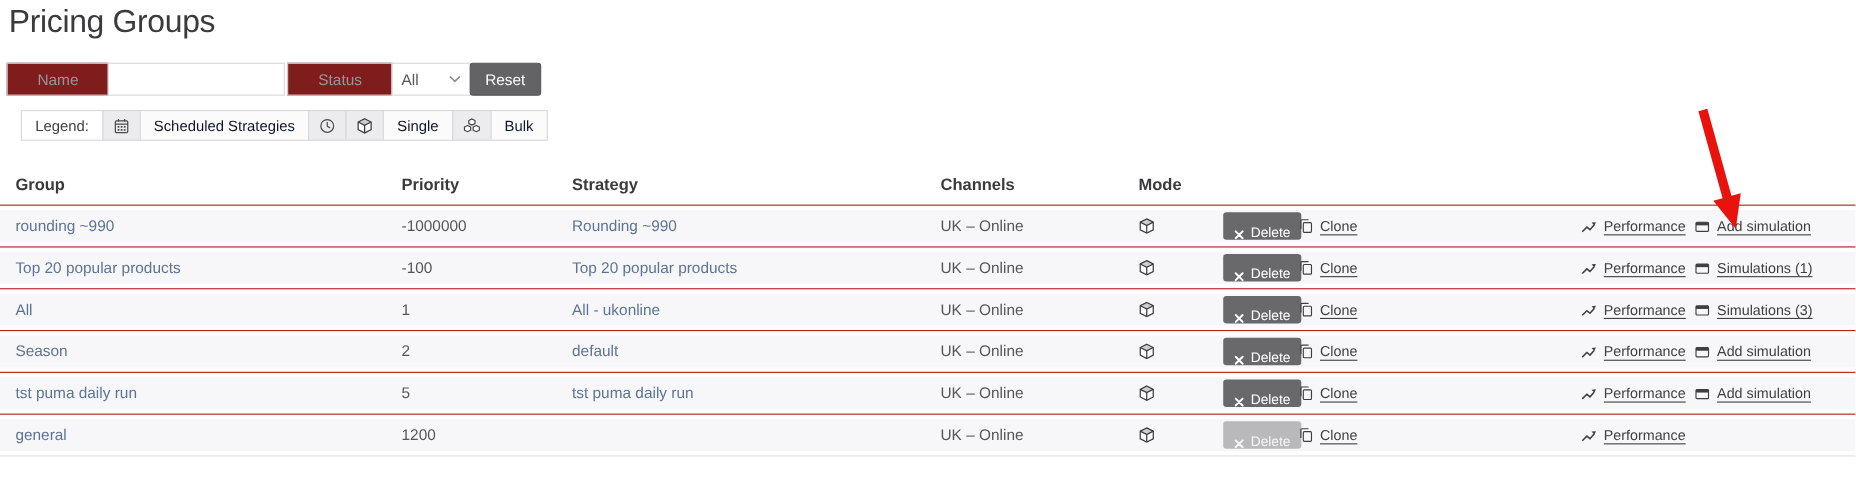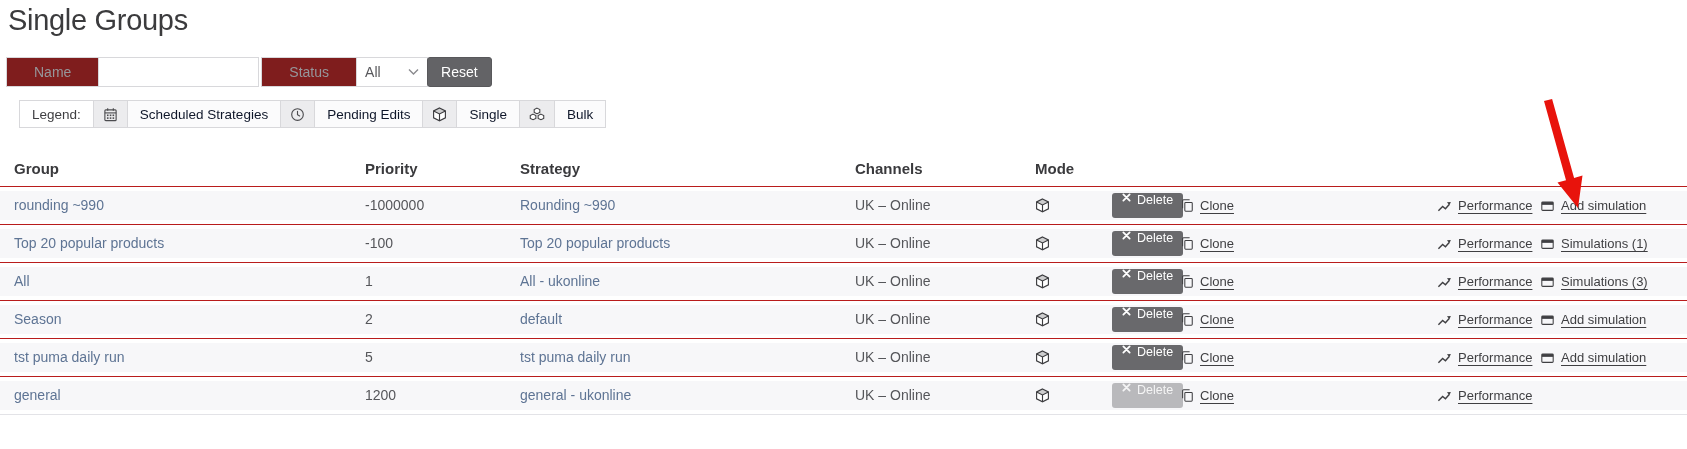--- a/index.html
+++ b/index.html
@@ -30,34 +30,34 @@
   
   .table{position:absolute;left:0;top:152px;width:1687px;}
   .thead{position:relative;height:34px;}
   .hcell{position:absolute;top:0;line-height:34px;font-size:15px;font-weight:600;color:#3a3a3d;white-space:nowrap;}
   .trow{position:relative;height:37px;background:#f7f7f9;border-top:1px solid #b91c1c;
         box-shadow:inset 0 4px 0 #fff, inset 0 -4px 0 #fff;}
   .trow.last{border-bottom:1px solid #e3e3e7;}
   .cell{position:absolute;top:0;line-height:37px;font-size:14px;color:#55565a;white-space:nowrap;}
   a.rowlink{color:#5e7494;text-decoration:none;cursor:pointer;}
   .mode-cell{display:flex;align-items:center;height:37px;}
-  .btn-delete{position:absolute;top:6px;height:25px;display:inline-flex;align-items:flex-start;gap:6px;
+  .btn-delete{position:absolute;top:6px;height:25px;display:inline-flex;align-items:flex-end;gap:6px;
               background:#69696c;color:#fff;border:none;border-radius:3px;padding:0 10px;
               font-size:12.5px;cursor:pointer;font-family:"Liberation Sans",sans-serif;}
   .btn-delete.disabled{background:#b9b9bc;color:rgba(255,255,255,.85);cursor:default;}
   a.action{display:inline-flex;align-items:center;gap:6px;height:37px;color:#3f3f42;
            font-size:13px;text-decoration:none;cursor:pointer;}
   a.action .lbl{text-decoration:underline;text-underline-offset:3px;}
   .ic{flex:0 0 auto;display:block;}
   .arrow-svg{position:absolute;left:1520px;top:92px;pointer-events:none;}
 </style>
 </head>
 <body>
 
-<h1 class="title">Single Groups</h1>
+<h1 class="title">Pricing Groups</h1>
 
 <div class="filter-bar">
   <span class="fcell flabel">Name</span>
   <input class="finput" type="text" value="" style="">
   <span class="gap"></span>
   <span class="fcell flabel">Status</span>
   <div class="fcell fselect">
     <span>All</span>
     <svg class="ic" width="11" height="8" viewBox="0 0 11 8">
       <path d="M1 1.5l4.5 4.5L10 1.5" fill="none" stroke="#8a8a8e" stroke-width="1.4"></path>
@@ -84,21 +84,20 @@
         </g>
     </svg>
   </span>
   <span class="lcell ltext">Scheduled Strategies</span>
   <span class="lcell licon">
     <svg class="ic" width="15" height="15" viewBox="0 0 16 16">
       <circle cx="8" cy="8" r="6.2" fill="none" stroke="#4c4c4f" stroke-width="1.2"></circle>
       <path d="M8 4.6V8.2l2.3 1.4" fill="none" stroke="#4c4c4f" stroke-width="1.2" stroke-linecap="round"></path>
     </svg>
   </span>
-  <span class="lcell ltext">Pending Edits</span>
   <span class="lcell licon">
     <svg class="ic" width="15" height="15" viewBox="0 0 16 16">
       <path d="M8 1 14.3 4.2v7.4L8 14.8 1.7 11.6V4.2z" fill="#fff" stroke="#3c3c3f" stroke-width="1.2"></path>
       <path d="M1.7 4.2 8 7.4l6.3-3.2M8 7.4v7.4" fill="none" stroke="#3c3c3f" stroke-width="1.2"></path>
       <path d="M8 1 14.3 4.2 8 7.4 1.7 4.2z" fill="#3c3c3f" opacity="0.25"></path>
     </svg>
   </span>
   <span class="lcell ltext">Single</span>
   <span class="lcell licon">
     <svg class="ic" width="16" height="15" viewBox="0 0 17 16">
@@ -322,21 +321,20 @@
           <rect x="1.5" y="3.5" width="13" height="9.5" rx="1" fill="none" stroke="#3f3f42" stroke-width="1.2"></rect>
           <rect x="1.5" y="3.5" width="13" height="3.2" fill="#3f3f42"></rect>
         </svg>
       <span class="lbl">Add simulation</span>
     </a>
   </div>
 
   <div class="trow last">
     <a class="cell rowlink" style="left:14px">general</a>
     <span class="cell" style="left:365px">1200</span>
-    <a class="cell rowlink" style="left:520px">general - ukonline</a>
     <span class="cell" style="left:855px">UK – Online</span>
     <span class="cell mode-cell" style="left:1035px">
       <svg class="ic" width="15" height="15" viewBox="0 0 16 16">
           <path d="M8 1 14.3 4.2v7.4L8 14.8 1.7 11.6V4.2z" fill="#fff" stroke="#3c3c3f" stroke-width="1.2"></path>
           <path d="M1.7 4.2 8 7.4l6.3-3.2M8 7.4v7.4" fill="none" stroke="#3c3c3f" stroke-width="1.2"></path>
           <path d="M8 1 14.3 4.2 8 7.4 1.7 4.2z" fill="#3c3c3f" opacity="0.25"></path>
         </svg>
     </span>
     <button class="btn-delete disabled" style="left:1112px" disabled="">
       <svg class="ic" width="9" height="9" viewBox="0 0 10 10">

